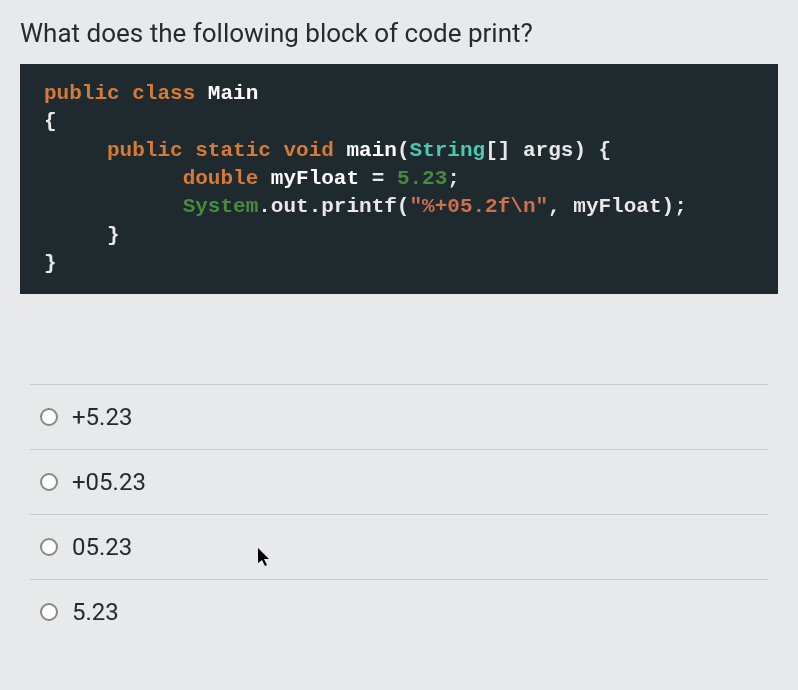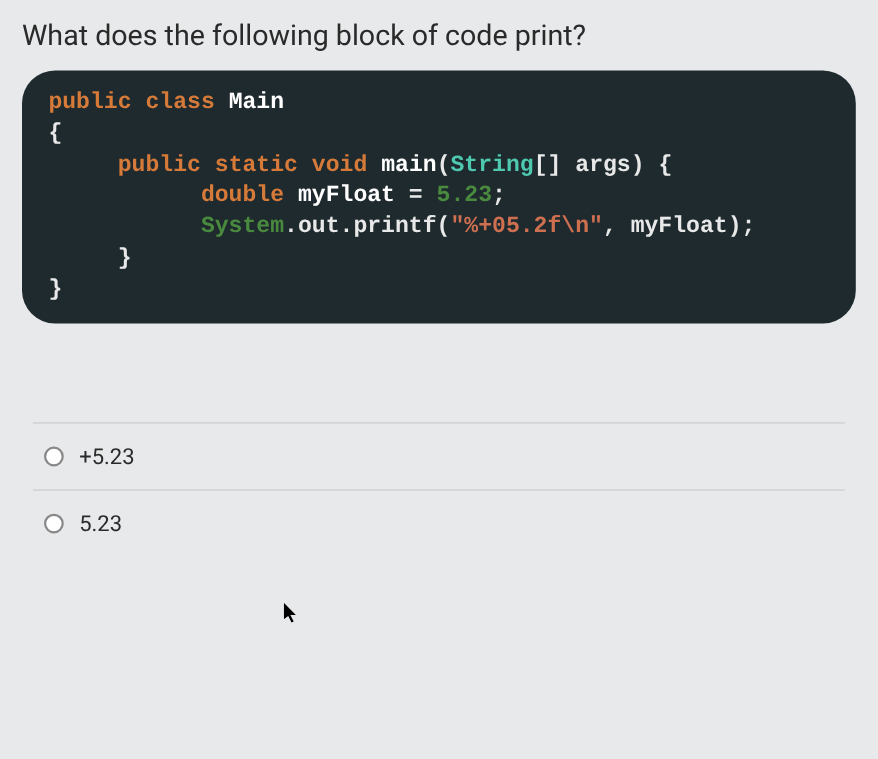--- a/index.html
+++ b/index.html
@@ -23,21 +23,20 @@
       background: #1e2a2e;
       margin: 0 20px 0 20px;
       padding: 16px 10px 16px 24px;
       font-family: "Courier New", Consolas, monospace;
       font-size: 21px;
       font-weight: bold;
       line-height: 1.35;
       color: #e8e8e8;
       white-space: pre;
       overflow: hidden;
-      border-radius: 30px;
     }
     .kw-public { color: #d67a3a; }
     .kw-class { color: #d67a3a; }
     .kw-type { color: #d67a3a; }
     .kw-static { color: #d67a3a; }
     .kw-void { color: #d67a3a; }
     .cls-name { color: #ffffff; }
     .cls-type { color: #4ec9b0; }
     .fn-name { color: #ffffff; }
     .var-name { color: #ffffff; }
@@ -59,21 +58,21 @@
     }
     .radio {
       width: 18px;
       height: 18px;
       border: 2px solid #888;
       border-radius: 50%;
       flex-shrink: 0;
       background: #fff;
     }
     .option-label {
-      font-size: 20px;
+      font-size: 24px;
       color: #2a2a2a;
     }
     .cursor {
       position: absolute;
       left: 258px;
       top: 548px;
       pointer-events: none;
     }
   </style>
 </head>
@@ -89,19 +88,27 @@
      <span class="punct">}</span>
 <span class="punct">}</span></div>
 
 <div class="options-area">
   <div class="option-row">
     <div class="radio"></div>
     <span class="option-label">+5.23</span>
   </div>
   <div class="option-row">
     <div class="radio"></div>
+    <span class="option-label">+05.23</span>
+  </div>
+  <div class="option-row">
+    <div class="radio"></div>
+    <span class="option-label">05.23</span>
+  </div>
+  <div class="option-row">
+    <div class="radio"></div>
     <span class="option-label">5.23</span>
   </div>
 </div>
 
 <svg class="cursor" width="16" height="20" viewBox="0 0 16 20">
   <path d="M0 0 L0 15 L4 12 L7 18 L9 17 L6 11 L11 11 Z" fill="#000"></path>
 </svg>
 
 </body></html>

